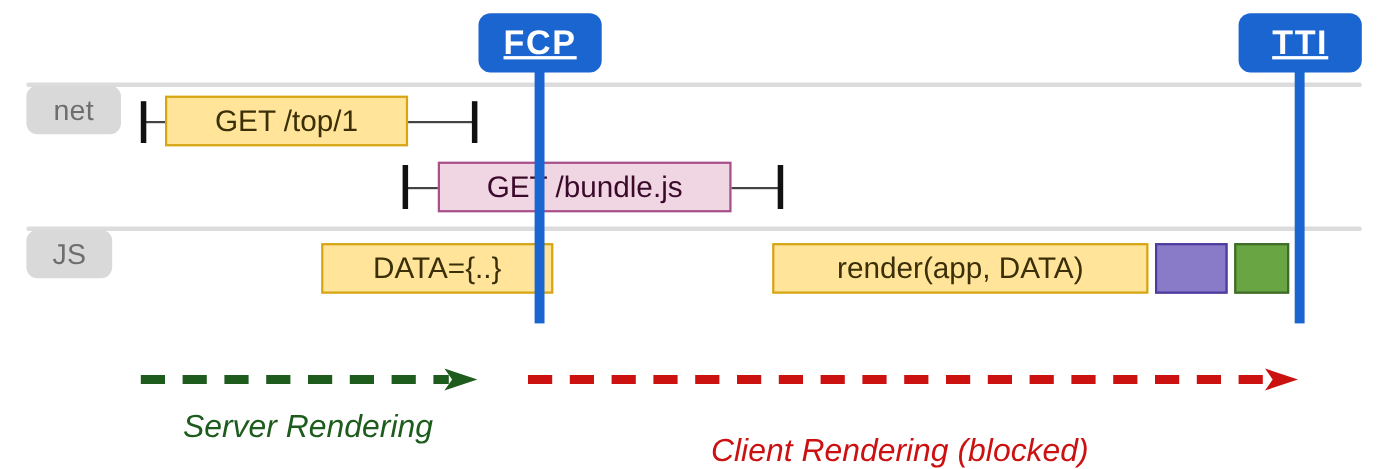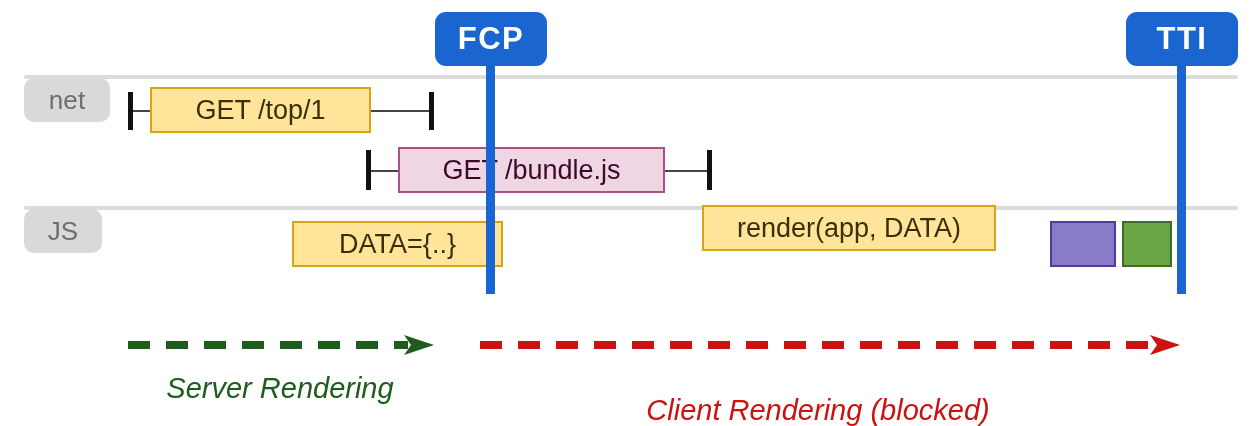--- a/index.html
+++ b/index.html
@@ -53,20 +53,21 @@
   .marker-badge {
     position: absolute;
     background: #1a65d0;
     border-radius: 11px;
     color: #ffffff;
     font-weight: bold;
     font-size: 31px;
     line-height: 54px;
     text-align: center;
     letter-spacing: 1.5px;
+    text-decoration: underline;
   }
   #marker-badge-fcp { left: 435px;  top: 12px; width: 112px; height: 54px; }
   #marker-line-fcp  { left: 486px;  top: 62px; height: 232px; }
   #marker-badge-tti { left: 1126px; top: 12px; width: 112px; height: 54px; }
   #marker-line-tti  { left: 1177px; top: 62px; height: 232px; }
 
   
   .bar {
     position: absolute;
     box-sizing: border-box;
@@ -147,21 +148,21 @@
     <div class="whisker-cap" style="left:707px; top:150px; height:40px;"></div>
     <div class="bar bar-pink" style="left:398px; top:147px; width:267px; height:46px;">
       <span class="bar-label">GET /bundle.js</span>
     </div>
   </div>
 
   <div class="bar bar-yellow" style="left:292px; top:221px; width:211px; height:46px;">
     <span class="bar-label">DATA={..}</span>
   </div>
 
-  <div class="bar bar-yellow" style="left:702px; top:205px; width:294px; height:46px;">
+  <div class="bar bar-yellow" style="left:702px; top:221px; width:342px; height:46px;">
     <span class="bar-label">render(app, DATA)</span>
   </div>
 
   <div class="task-block task-purple" style="left:1050px; top:221px; width:66px; height:46px;"></div>
   <div class="task-block task-green" style="left:1122px; top:221px; width:50px; height:46px;"></div>
 
   <div class="marker-line" id="marker-line-fcp"></div>
   <div class="marker-badge" id="marker-badge-fcp">FCP</div>
 
   <div class="marker-line" id="marker-line-tti"></div>

